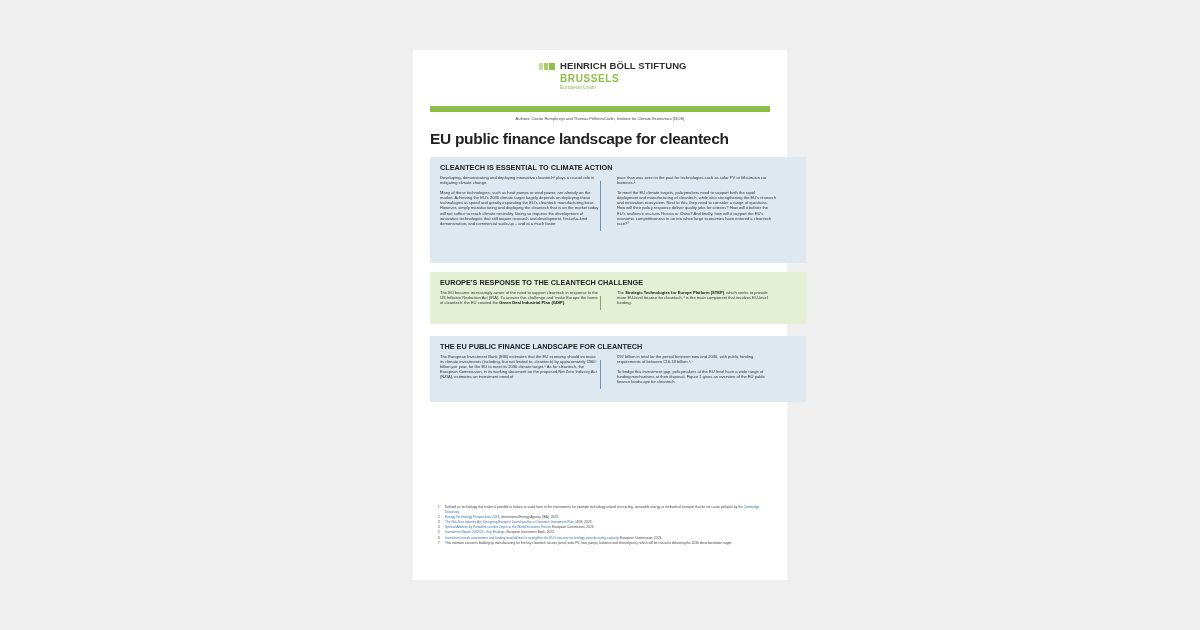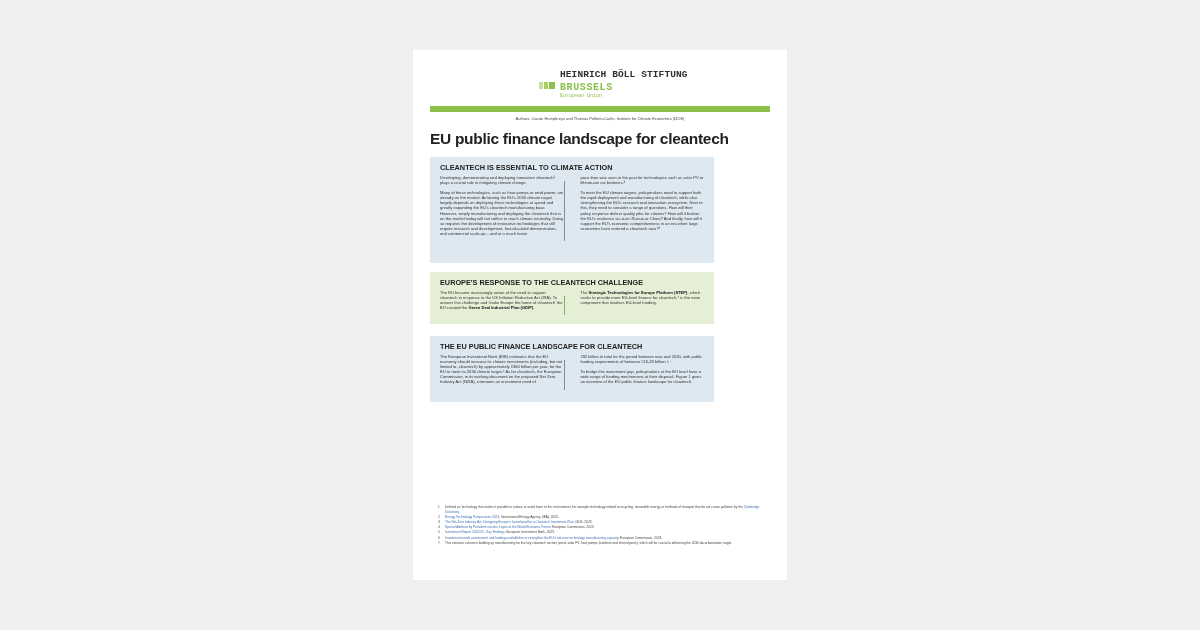--- a/index.html
+++ b/index.html
@@ -12,22 +12,22 @@
   }
   .page {
     position: absolute;
     left: 413px; top: 50px;
     width: 374px; height: 530px;
     background: #ffffff;
     box-sizing: border-box;
   }
   .logo {
     position: absolute;
-    left: 126px; top: 20px;
-    display: flex; align-items: center; font-family: Liberation Mono, monospace;
+    left: 126px; top: 11px;
+    display: flex; align-items: flex-start;
   }
   .logo-mark {
     display: flex; gap: 1px; margin-top: 2px; margin-right: 5px;
   }
   .logo-mark span { display: block; height: 7px; }
   .logo-mark .b1 { width: 4px; background: #c5de9c; }
   .logo-mark .b2 { width: 4px; background: #a7cd63; }
   .logo-mark .b3 { width: 6px; background: #8dc04a; }
   .logo-text { line-height: 1; }
   .logo-name {
@@ -50,21 +50,21 @@
     text-align: center; font-size: 4px; color: #444;
   }
   .title {
     position: absolute; left: 17px; top: 80px;
     font-size: 15.5px; font-weight: bold; color: #222;
     letter-spacing: -0.3px;
     font-family: "Liberation Sans", sans-serif;
     text-align: center;
   }
   .box {
-    position: absolute; left: 17px; width: 284px;
+    position: absolute; left: 17px; width: 376px;
     box-sizing: border-box; padding: 6px 10px 4px 10px;
   }
   .box.blue { background: #dde8f0; }
   .box.green { background: #e4efd6; }
   .box h2 {
     margin: 0 0 3px 0;
     font-size: 7.3px; font-weight: bold; color: #222;
     letter-spacing: 0;
   }
   .cols { display: flex; gap: 0; position: relative; }

